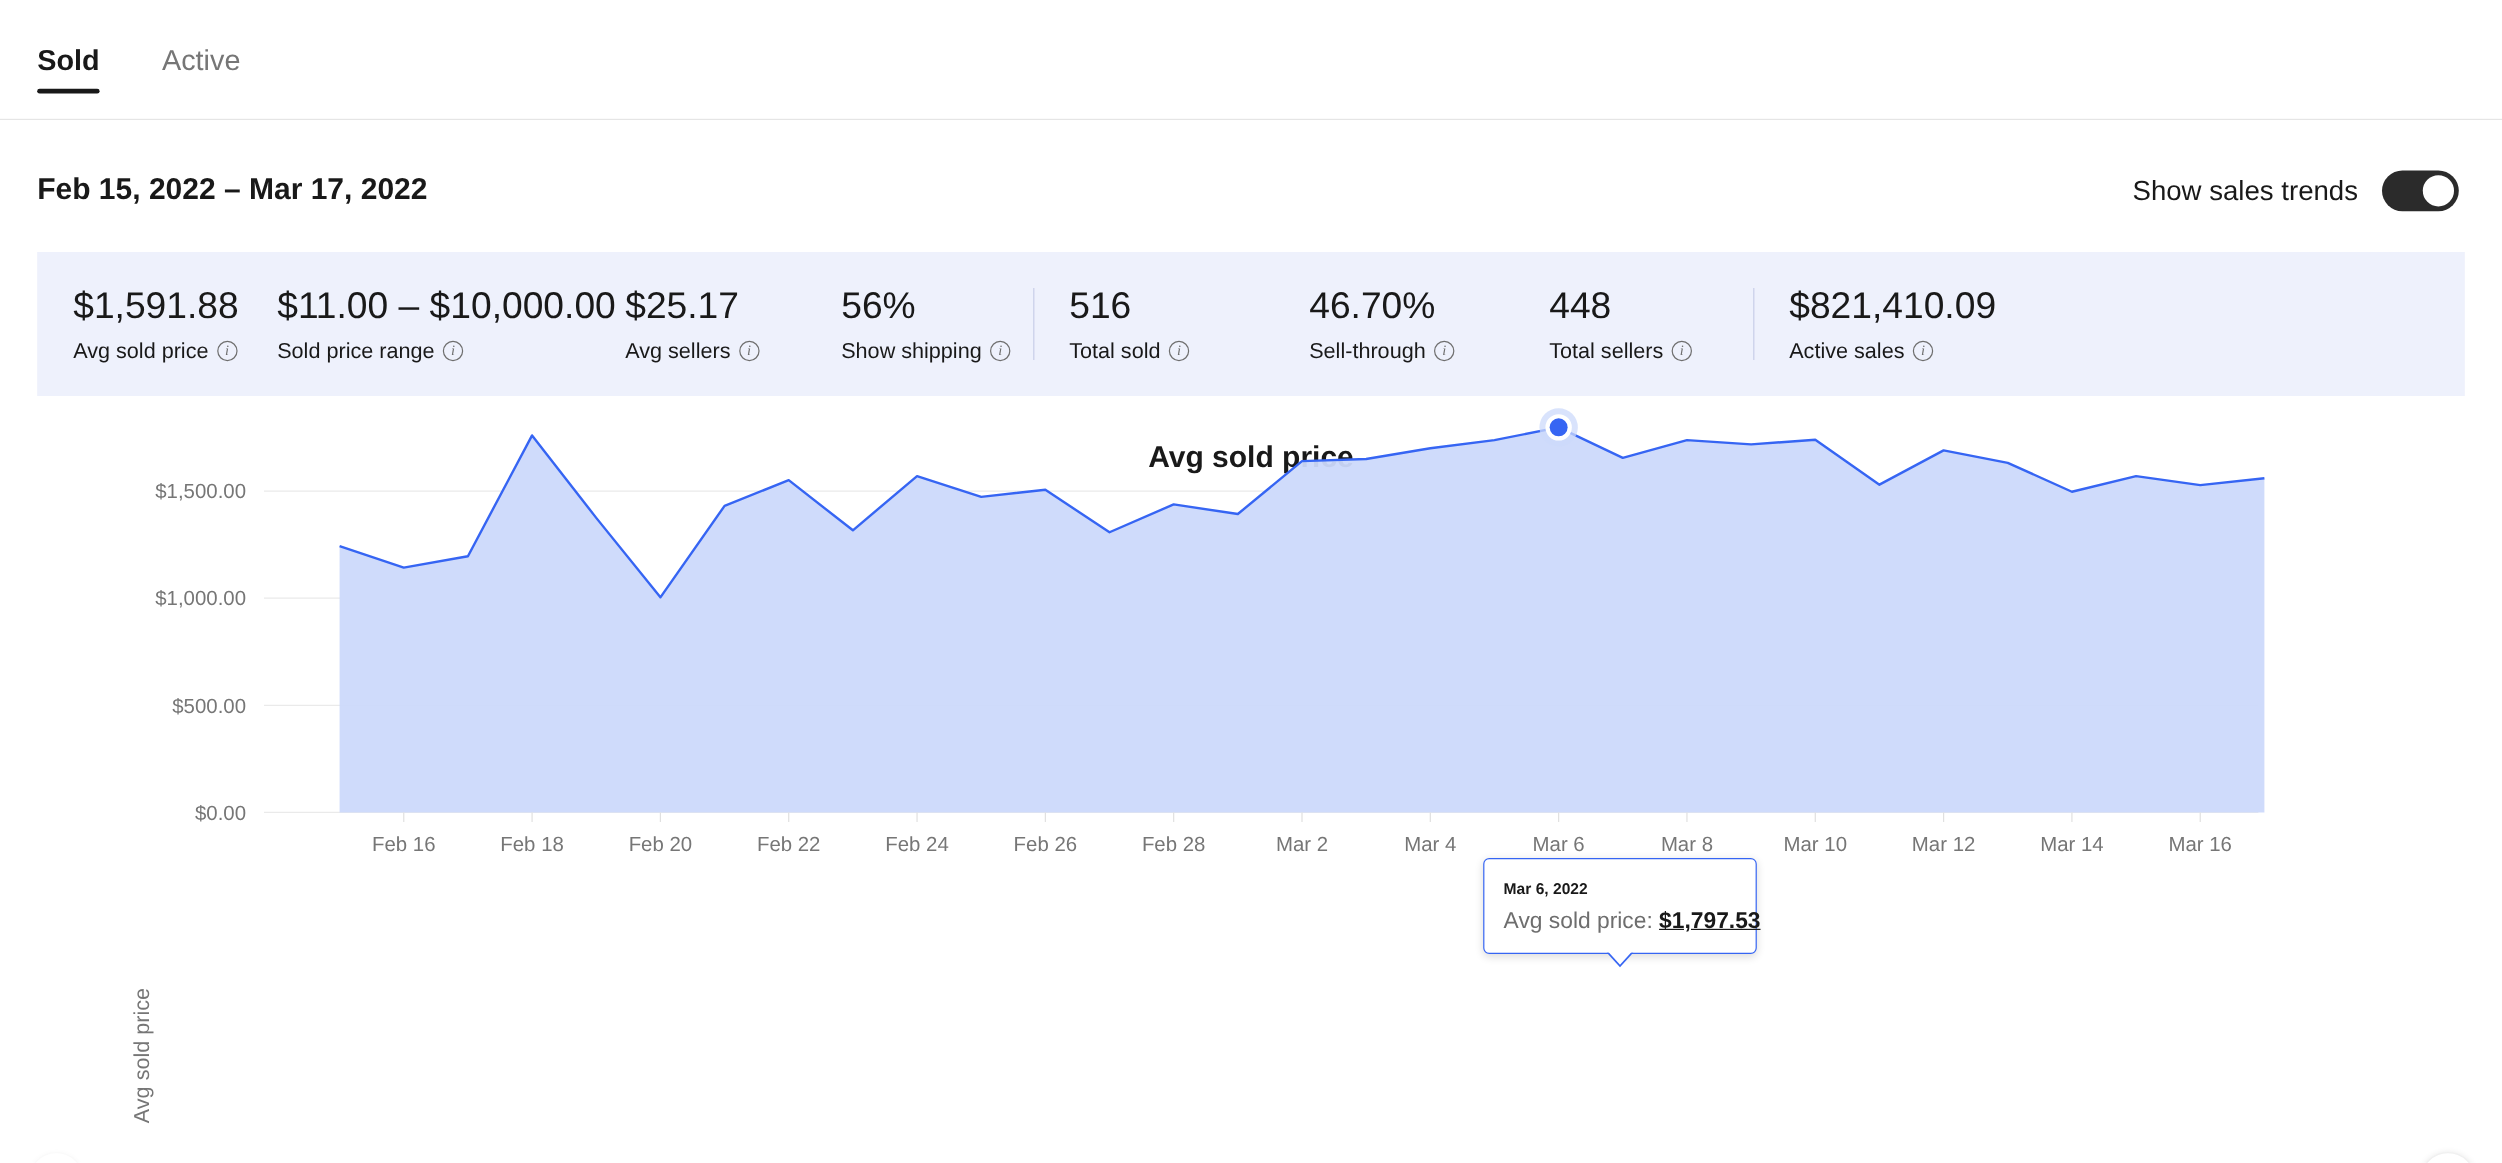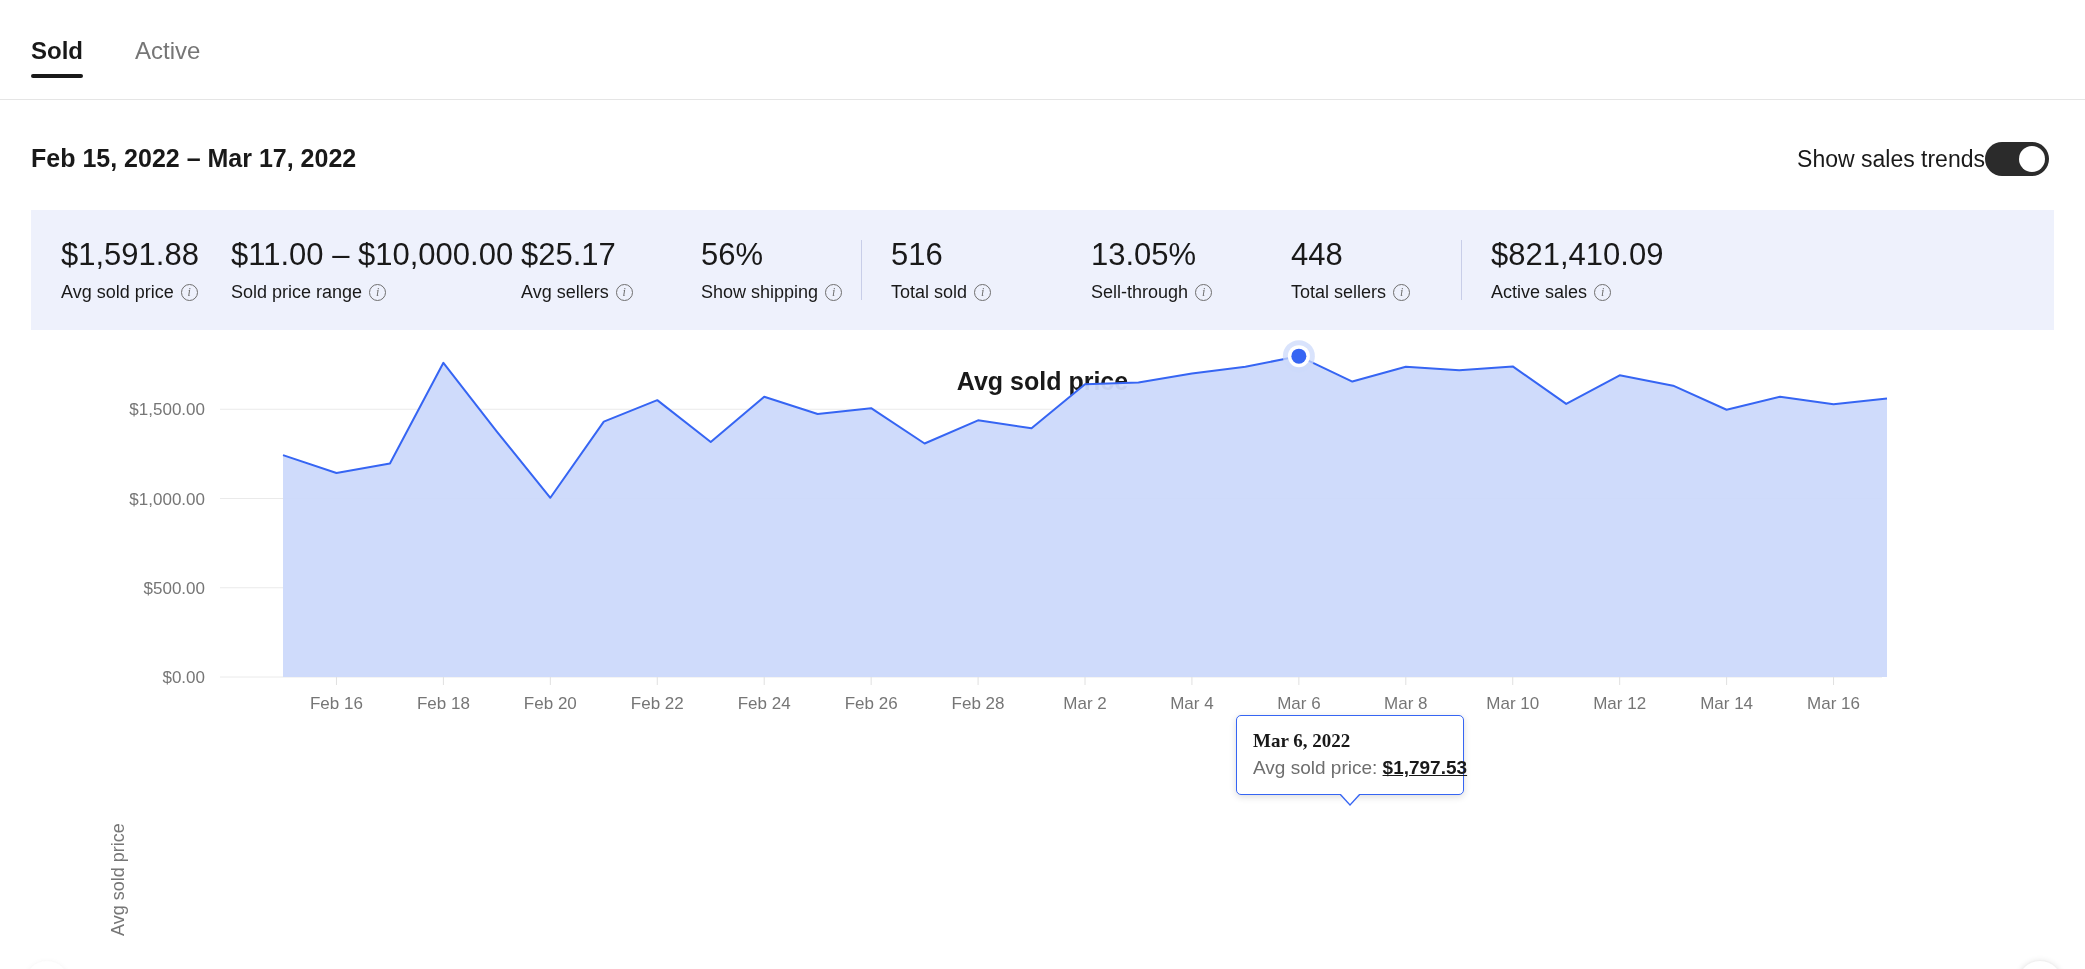--- a/index.html
+++ b/index.html
@@ -31,21 +31,21 @@
   
   .daterow {
     position: absolute; left: 0; top: 100px; width: 2085px; height: 98px;
   }
   .date-range {
     position: absolute; left: 31px; top: 42px;
     font-size: 25px; line-height: 32px; color: #191919; font-weight: bold;
   }
   .trend-toggle {
     position: absolute; right: 36px; top: 42px;
-    display: flex; align-items: center; 
+    display: flex; align-items: center; gap: 20px;
   }
   .trend-label { font-size: 23px; line-height: 30px; color: #191919; }
   .switch {
     width: 64px; height: 34px; border-radius: 17px; background: #2b2b2b;
     position: relative; cursor: pointer; flex: none;
   }
   .switch .knob {
     position: absolute; top: 4px; right: 4px; width: 26px; height: 26px;
     border-radius: 50%; background: #ffffff;
   }
@@ -99,21 +99,21 @@
   .tick-y { font-size: 17px; fill: #767676; font-family: "Liberation Sans", sans-serif; text-anchor: end; }
   .tick-x { font-size: 17px; fill: #767676; font-family: "Liberation Sans", sans-serif; text-anchor: middle; }
 
   
   .tooltip {
     position: absolute; left: 1236px; top: 375px; width: 228px;
     background: #ffffff; border: 1px solid #3665f3; border-radius: 5px;
     padding: 13px 16px 14px 16px;
     box-shadow: 0 2px 7px rgba(0,0,0,.14);
   }
-  .tt-date { font-size: 19px; line-height: 24px; font-weight: bold; color: #191919; font-family: Liberation Serif, serif; }
+  .tt-date { font-size: 13px; line-height: 24px; font-weight: bold; color: #191919; }
   .tt-row { margin-top: 3px; font-size: 19px; line-height: 24px; color: #6e6e6e; white-space: nowrap; }
   .tt-row b { color: #191919; font-weight: bold; text-decoration: underline; }
   .tt-arrow, .tt-arrow-in {
     position: absolute; left: 50%; width: 0; height: 0;
     border-left: 11px solid transparent; border-right: 11px solid transparent;
   }
   .tt-arrow { bottom: -12px; margin-left: -11px; border-top: 12px solid #3665f3; }
   .tt-arrow-in { bottom: -10px; margin-left: -10px; border-left-width:10px; border-right-width:10px; border-top: 11px solid #ffffff; }
 </style>
 </head>
@@ -168,21 +168,21 @@
       </div>
     </div>
     <div class="metric div" style="width:200px">
       <div class="val">516</div>
       <div class="lbl">
         <span>Total sold</span>
         <span class="info">i</span>
       </div>
     </div>
     <div class="metric" style="width:200px">
-      <div class="val">13.05%</div>
+      <div class="val">46.70%</div>
       <div class="lbl">
         <span>Sell-through</span>
         <span class="info">i</span>
       </div>
     </div>
     <div class="metric" style="width:200px">
       <div class="val">448</div>
       <div class="lbl">
         <span>Total sellers</span>
         <span class="info">i</span>

